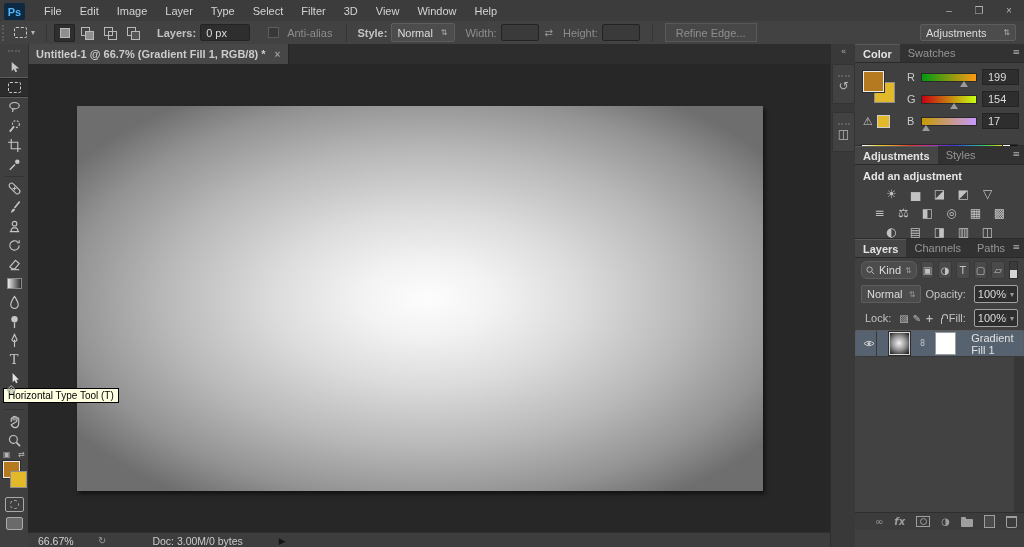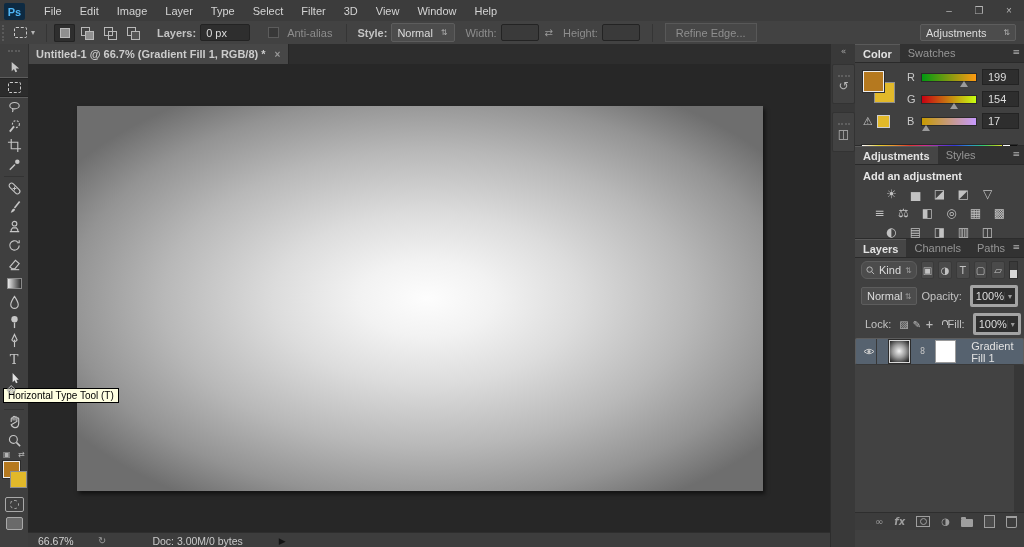--- a/index.html
+++ b/index.html
@@ -113,21 +113,21 @@
   .adjico{width:17px;height:15px;display:flex;align-items:center;justify-content:center;color:#c2c2c2;font-size:12px;}
   
   .layerspanel{position:relative;height:291px;display:flex;flex-direction:column;}
   .lrow{display:flex;align-items:center;padding:3px 6px;gap:4px;}
   .kindsel{width:62px;height:16px;background:#4c4c4c;border:1px solid #5d5d5d;border-radius:6px;display:flex;align-items:center;gap:4px;padding:0 4px;color:#dcdcdc;}
   .fico{width:16px;height:16px;background:#4a4a4a;border:1px solid #3a3a3a;border-radius:2px;display:flex;align-items:center;justify-content:center;color:#c2c2c2;font-size:10px;}
   .toggle{margin-left:auto;width:10px;height:16px;border:1px solid #2e2e2e;display:flex;flex-direction:column;}
   .toggle i{flex:1;background:#3a3a3a;}
   .toggle b{flex:1;background:#d6d6d6;}
   .blendsel{width:100px;height:16px;background:#4c4c4c;border:1px solid #5d5d5d;border-radius:2px;display:flex;align-items:center;justify-content:space-between;padding:0 5px;color:#dcdcdc;}
-  .valbox{width:42px;height:16px;background:#2e2e2e;border:3px solid #a3a3a3;border-radius:2px;display:flex;align-items:center;justify-content:space-between;padding:0 3px;color:#ddd;}
+  .valbox{width:42px;height:16px;background:#2e2e2e;border:1px solid #a3a3a3;border-radius:2px;display:flex;align-items:center;justify-content:space-between;padding:0 3px;color:#ddd;}
   .valbox .da{color:#9a9a9a;font-size:8px;border-left:1px solid #3c3c3c;padding-left:3px;}
   .lockico{color:#b9b9b9;font-size:10px;width:13px;text-align:center;}
   .lock{width:8px;height:6px;background:#bdbdbd;border-radius:1px;position:relative;margin:5px 3px 0;}
   .lock:before{content:"";position:absolute;left:1px;top:-4px;width:4px;height:4px;border:1.2px solid #bdbdbd;border-bottom:none;border-radius:3px 3px 0 0;}
   .layerrow{height:25px;display:flex;align-items:center;border-bottom:1px solid #393939;background:#434343;}
   .layerrow.sel{background:#56626f;}
   .eyebox{width:22px;height:25px;display:flex;align-items:center;justify-content:center;border-right:1px solid #383838;}
   .gthumb{width:28px;height:21px;margin-left:4px;border:1px solid #d8d8d8;box-shadow:0 0 0 1px #2c2c2c;
           background:radial-gradient(circle at 48% 48%,#f2f2f2 0%,#9a9a9a 45%,#1c1c1c 95%);}
   .wthumb{width:28px;height:21px;background:#fff;border:1px solid #9a9a9a;}

